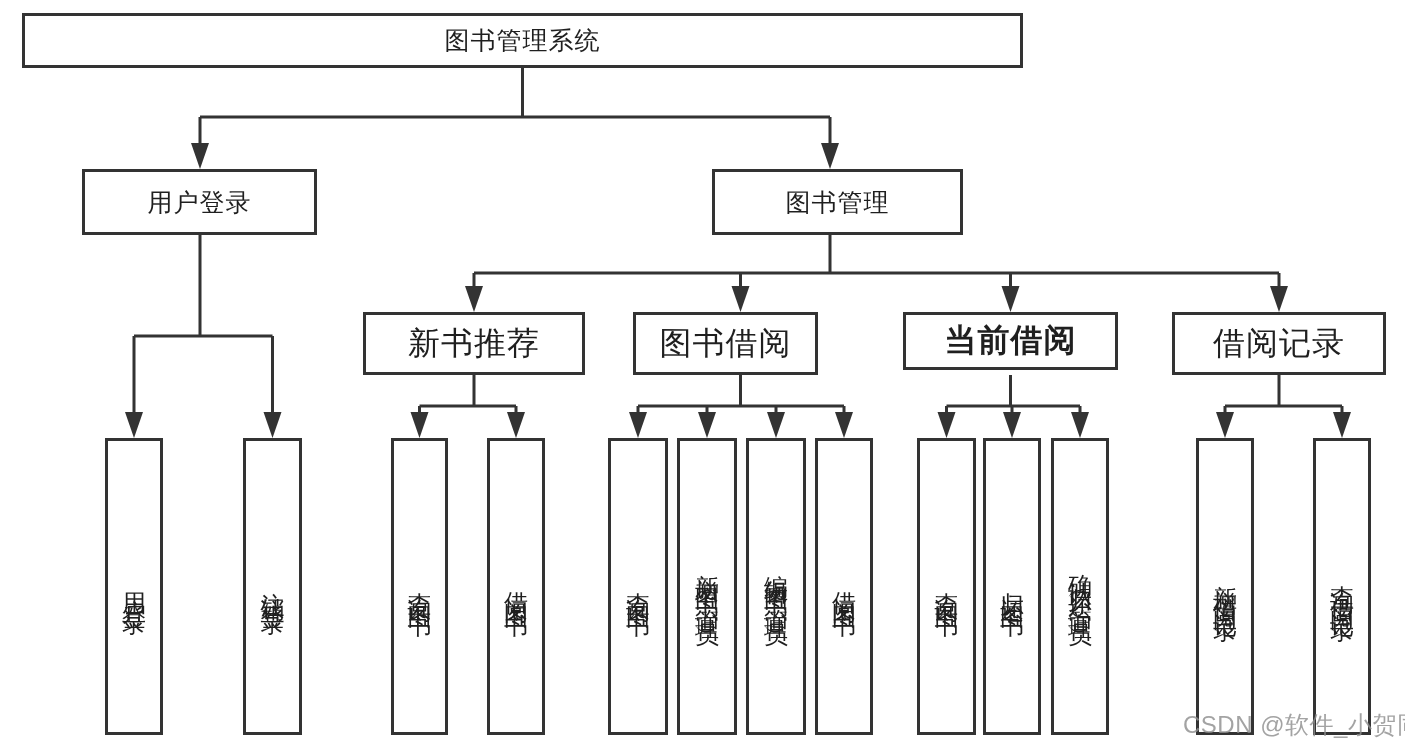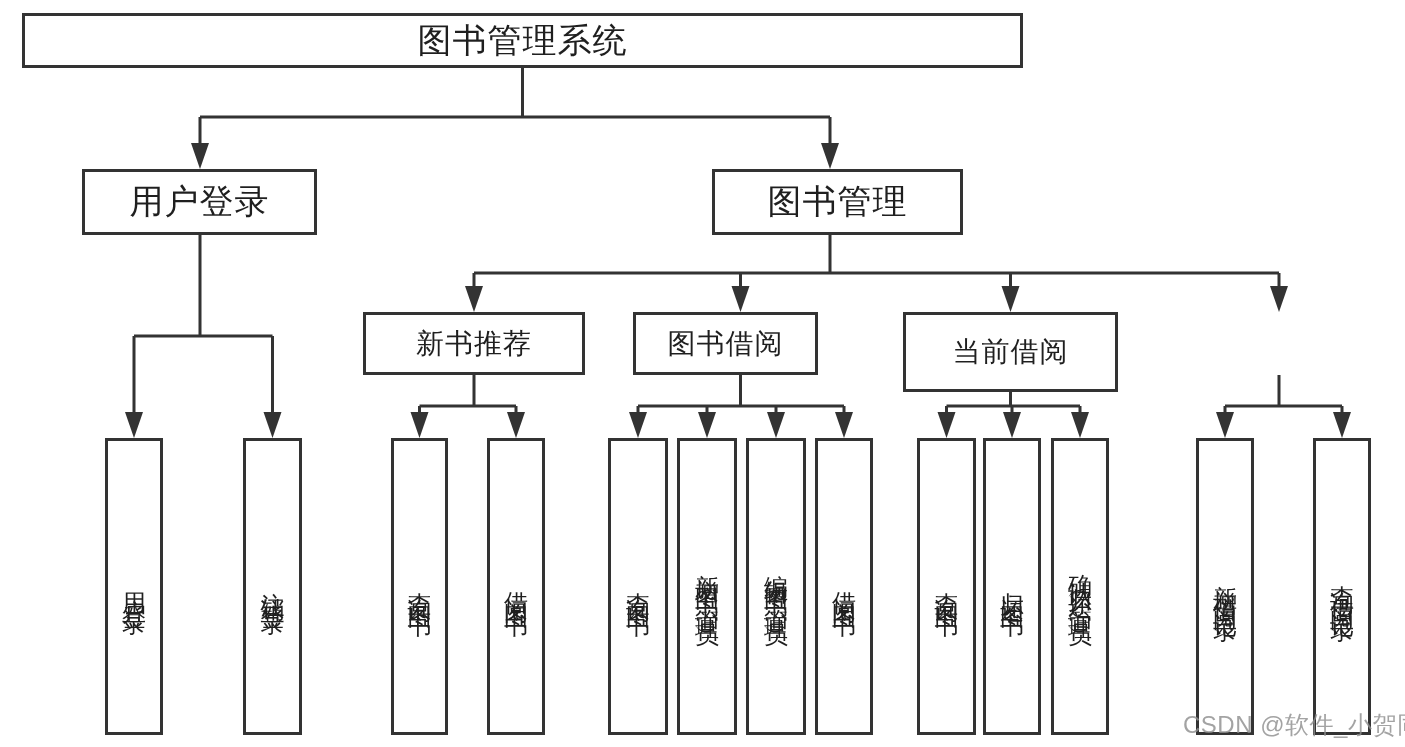--- a/index.html
+++ b/index.html
@@ -28,22 +28,22 @@
   .node {
     position: absolute;
     box-sizing: border-box;
     border: 3px solid #333333;
     background: #ffffff;
     display: flex;
     align-items: center;
     justify-content: center;
     color: #1f1f1f;
   }
-  .h-label { font-size: 34px; letter-spacing: 1px; white-space: nowrap; }
-  .l3 .h-label { font-size: 28px; }
+  .h-label { font-size: 25px; letter-spacing: 1px; white-space: nowrap; }
+  .l3 .h-label { font-size: 32px; }
   .v-node span {
     writing-mode: vertical-rl;
     font-size: 24px;
     letter-spacing: 7px;
     line-height: 1;
     white-space: nowrap;
   }
   .watermark {
     position: absolute;
     left: 1183px;
@@ -113,22 +113,25 @@
   <div class="node" style="left:712px; top:169px; width:251px; height:66px;">
     <span class="h-label">图书管理</span>
   </div>
 
   <div class="node l3" style="left:363px; top:312px; width:222px; height:63px;">
     <span class="h-label">新书推荐</span>
   </div>
   <div class="node l3" style="left:633px; top:312px; width:185px; height:63px;">
     <span class="h-label">图书借阅</span>
   </div>
-  <div class="node l3" style="left:903px; top:312px; width:215px; height:80px;">
+  <div class="node l3" style="left:903px; top:312px; width:215px; height:58px;font-weight:bold;">
     <span class="h-label">当前借阅</span>
+  </div>
+  <div class="node l3" style="left:1172px; top:312px; width:214px; height:63px;">
+    <span class="h-label">借阅记录</span>
   </div>
 
   <div class="node v-node" style="left:105px; top:438px; width:58px; height:297px;">
     <span>用户登录</span>
   </div>
   <div class="node v-node" style="left:243px; top:438px; width:59px; height:297px;">
     <span>注销登录</span>
   </div>
 
   <div class="node v-node" style="left:391px; top:438px; width:57px; height:297px;">

